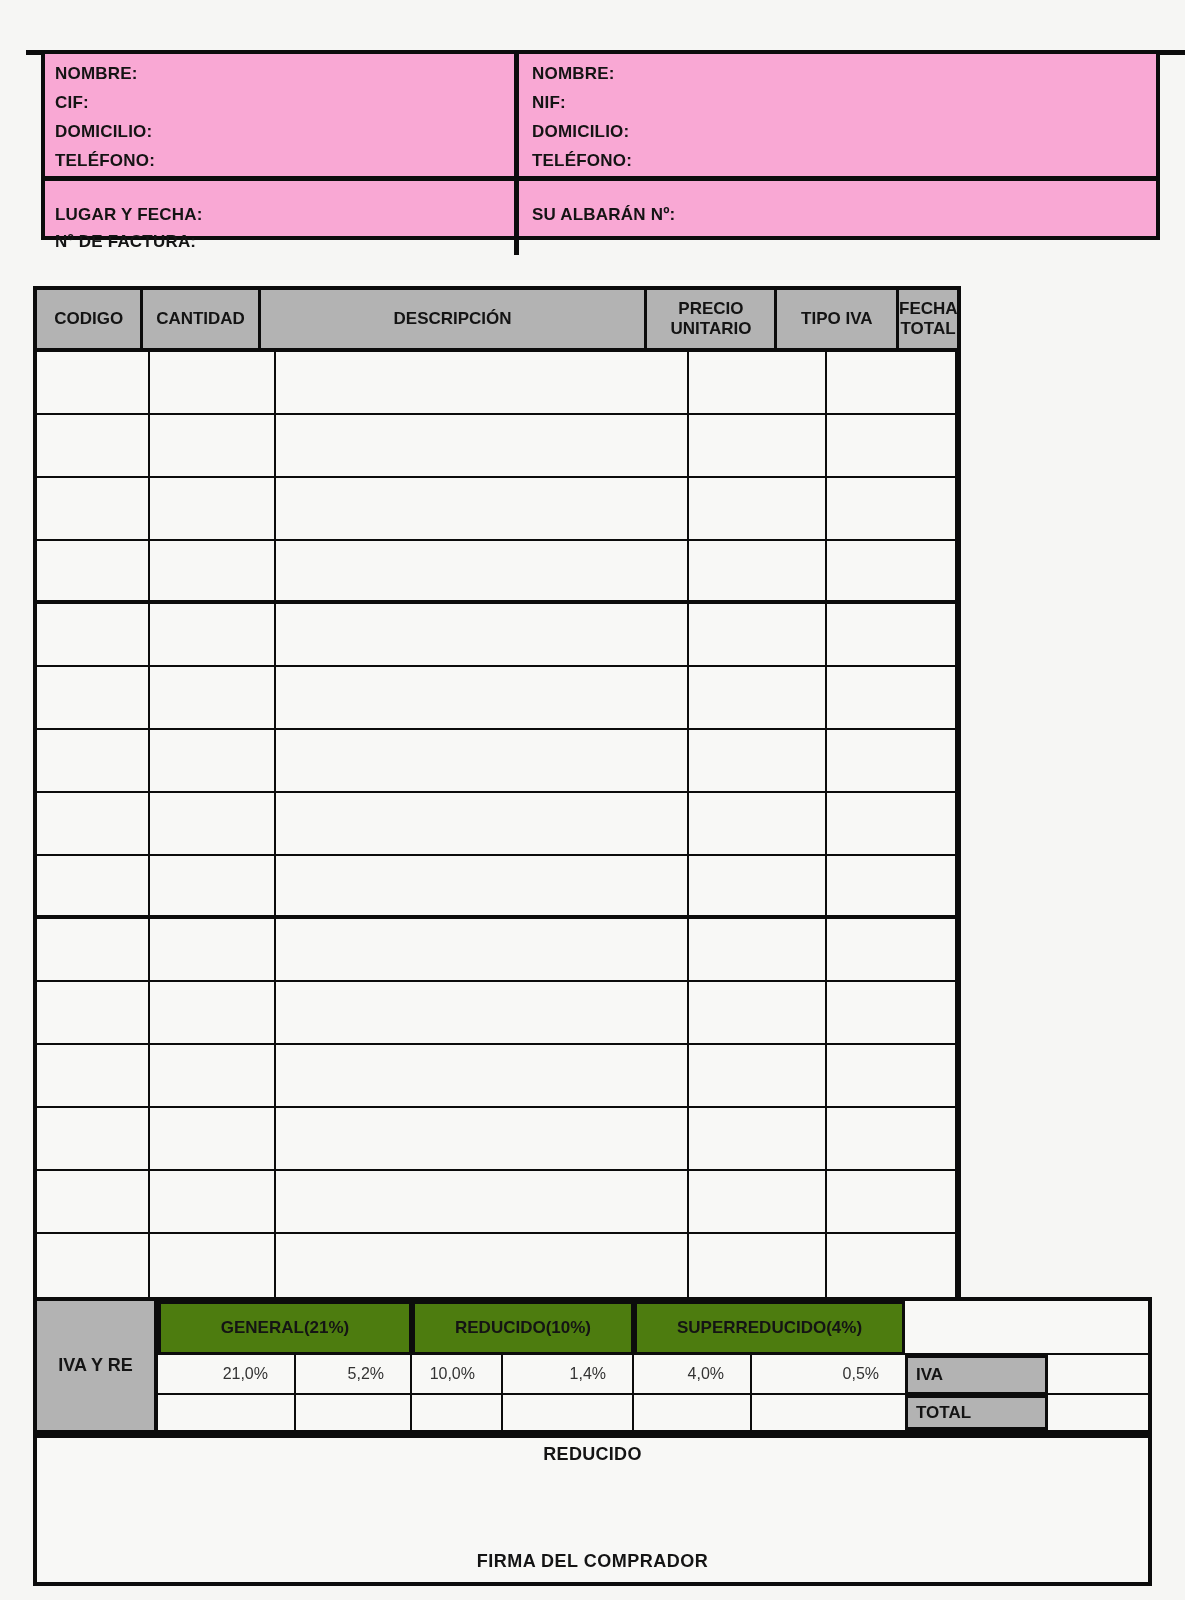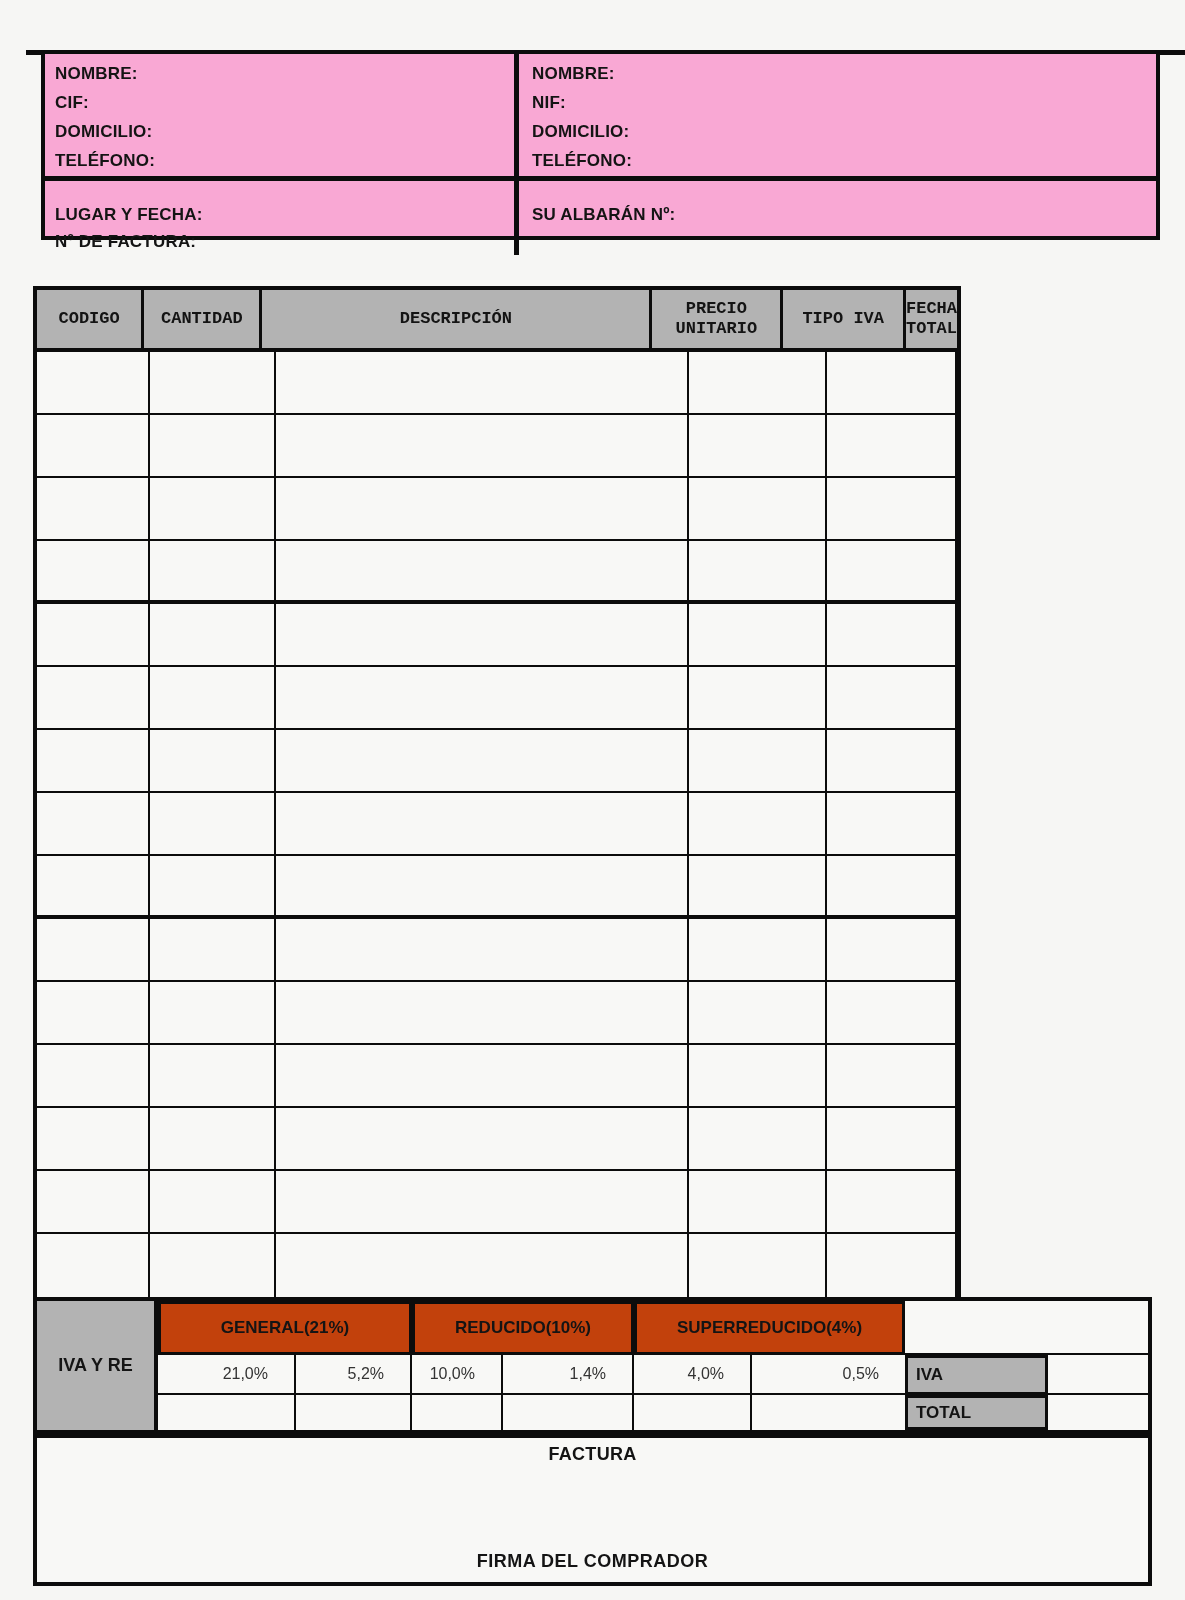--- a/index.html
+++ b/index.html
@@ -42,21 +42,20 @@
     line-height: 29px;
     letter-spacing: 0.2px;
   }
   .ib-cell.lower .ib-line { line-height: 27px; }
   .ib-cell.lower { padding-top: 20px; }
   
   .items-table {
     position: absolute;
     left: 33px; top: 286px;
     width: 928px;
-    font-family: Liberation Mono, monospace;
   }
   .thead {
     display: flex;
     height: 66px;
     background: #b3b3b3;
     border: 4px solid #0c0c0c;
   }
   .th {
     display: flex;
     align-items: center;
@@ -99,21 +98,21 @@
     align-items: center;
     justify-content: center;
     font-size: 18px;
     font-weight: bold;
   }
   .iva-right { flex: 1; display: flex; flex-direction: column; }
   .iva-r1 { display: flex; height: 54px; }
   .iva-r2 { display: flex; height: 40px; }
   .iva-r3 { display: flex; flex: 1; }
   .grp {
-    background: #c2410c;
+    background: #4d7c0f;
     border: 3px solid #0c0c0c;
     display: flex;
     align-items: center;
     justify-content: center;
     font-size: 17px;
     font-weight: bold;
   }
   .tot-label {
     width: 143px;
     background: #b3b3b3;
@@ -350,17 +349,17 @@
         <div class="blankcell br2" style="width:131px"></div>
         <div class="blankcell br2" style="width:118px"></div>
         <div class="blankcell" style="width:153px"></div>
         <div class="tot-label">TOTAL</div>
         <div class="blankcell" style="flex:1"></div>
       </div>
     </div>
   </div>
 
   <div class="conforme">
-    <div class="conf-title">FACTURA</div>
+    <div class="conf-title">REDUCIDO</div>
     <div class="conf-caption">FIRMA DEL COMPRADOR</div>
   </div>
 
 </div>
 
 </body></html>

